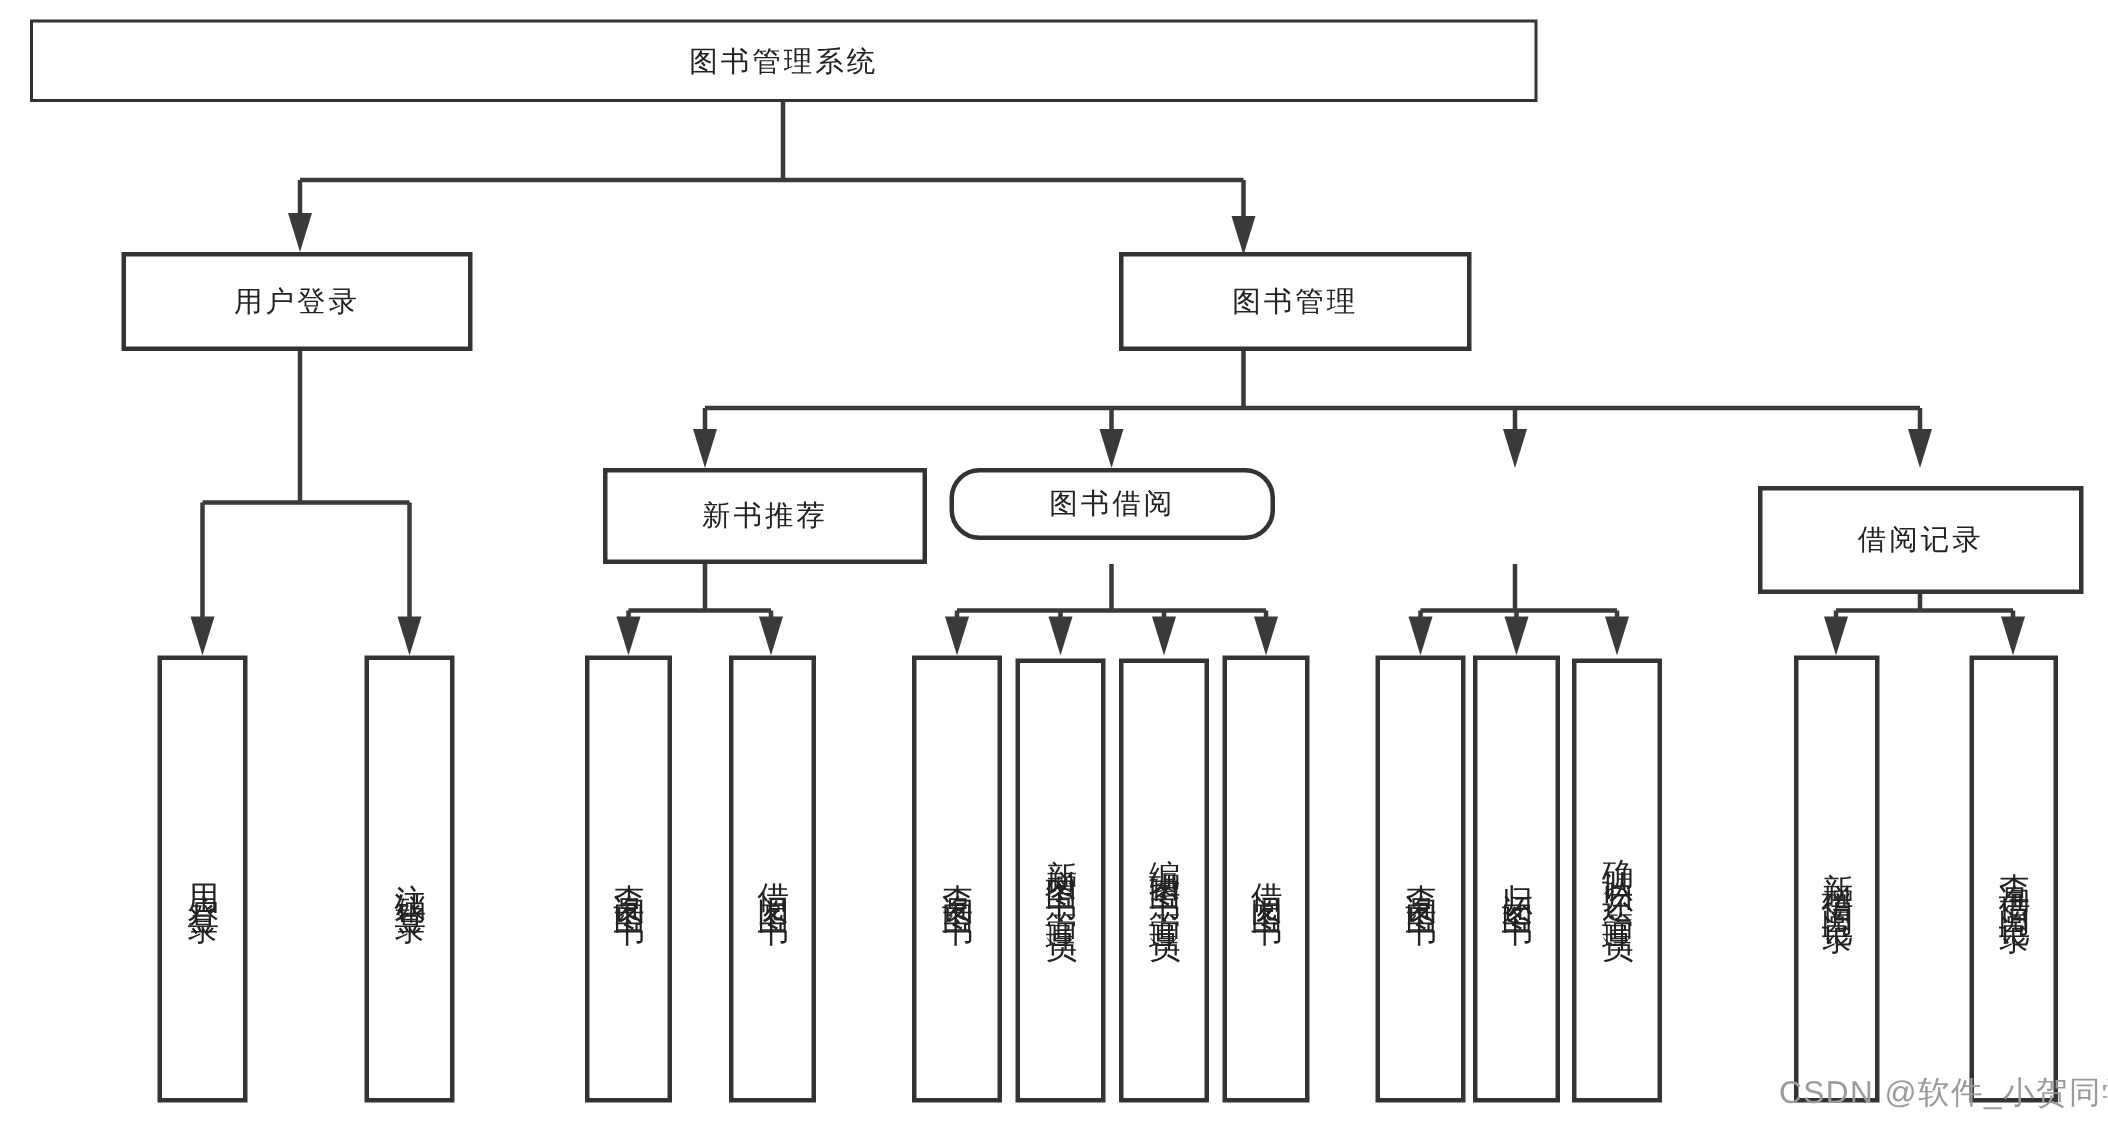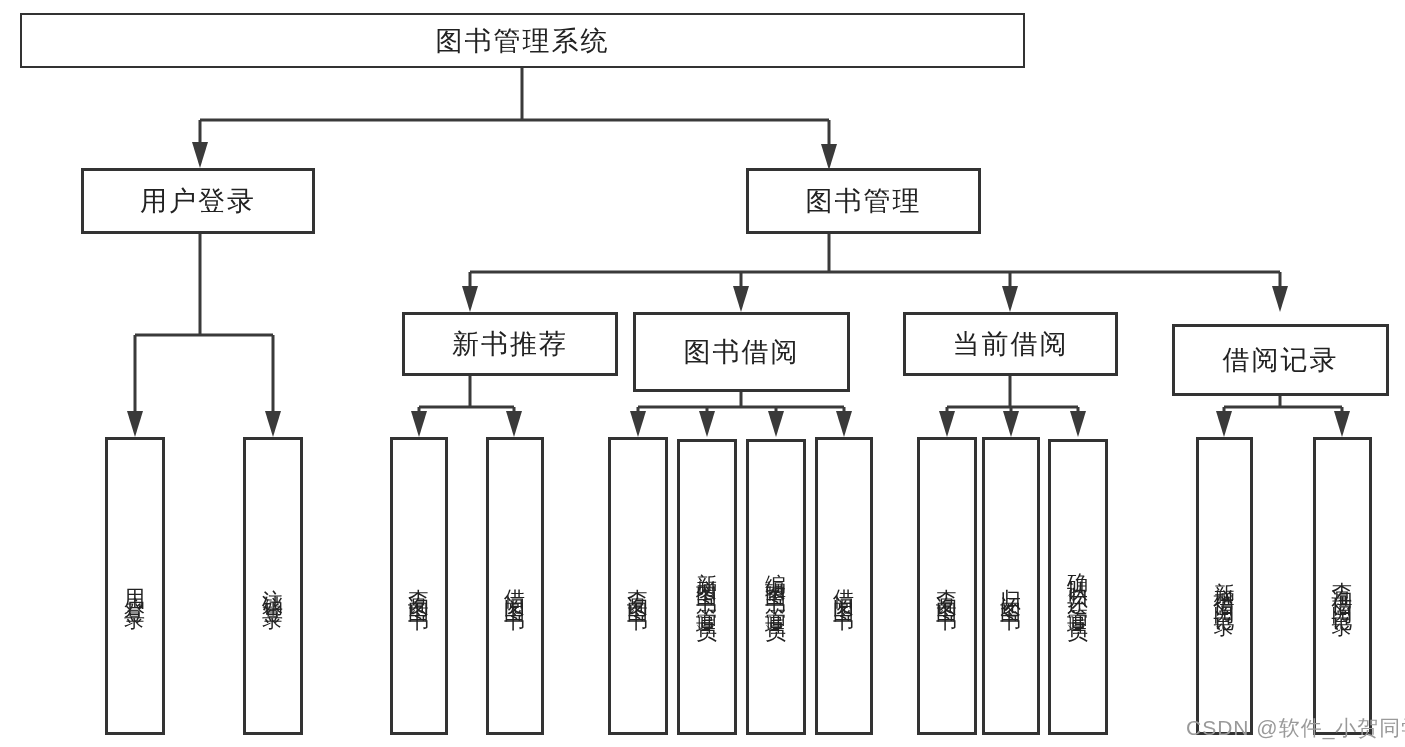--- a/index.html
+++ b/index.html
@@ -37,21 +37,21 @@
   .box {
     position: absolute;
     background: var(--background);
     border: 3px solid var(--border);
     display: flex;
     align-items: center;
     justify-content: center;
     color: var(--text);
   }
   .hbox {
-    font-size: 27px;
+    font-size: 19px;
     letter-spacing: 2px;
     white-space: nowrap;
   }
   .root-box {
     border-width: 2px;
   }
   .vbox {
     font-size: 21px;
   }
   .vbox .vtext {
@@ -118,25 +118,22 @@
   <div class="box hbox" style="left:81px; top:168px; width:234px; height:66px;">
     <span>用户登录</span>
   </div>
   <div class="box hbox" style="left:712px; top:168px; width:235px; height:66px;margin-left:34px;">
     <span>图书管理</span>
   </div>
 
   <div class="box hbox" style="left:362px; top:312px; width:216px; height:64px;margin-left:40px;">
     <span>新书推荐</span>
   </div>
-  <div class="box hbox" style="left:633px; top:312px; width:217px; height:80px;">
+  <div class="box hbox" style="left:633px; top:312px; width:217px; height:48px;border-radius:20px;">
     <span>图书借阅</span>
-  </div>
-  <div class="box hbox" style="left:903px; top:312px; width:215px; height:64px;">
-    <span>当前借阅</span>
   </div>
   <div class="box hbox" style="left:1172px; top:312px; width:217px; height:72px;margin-top:12px;">
     <span>借阅记录</span>
   </div>
 
   <div class="box vbox" style="left:105px; top:437px; width:60px; height:298px;">
     <span class="vtext">用户登录</span>
   </div>
   <div class="box vbox" style="left:243px; top:437px; width:60px; height:298px;">
     <span class="vtext">注销登录</span>

